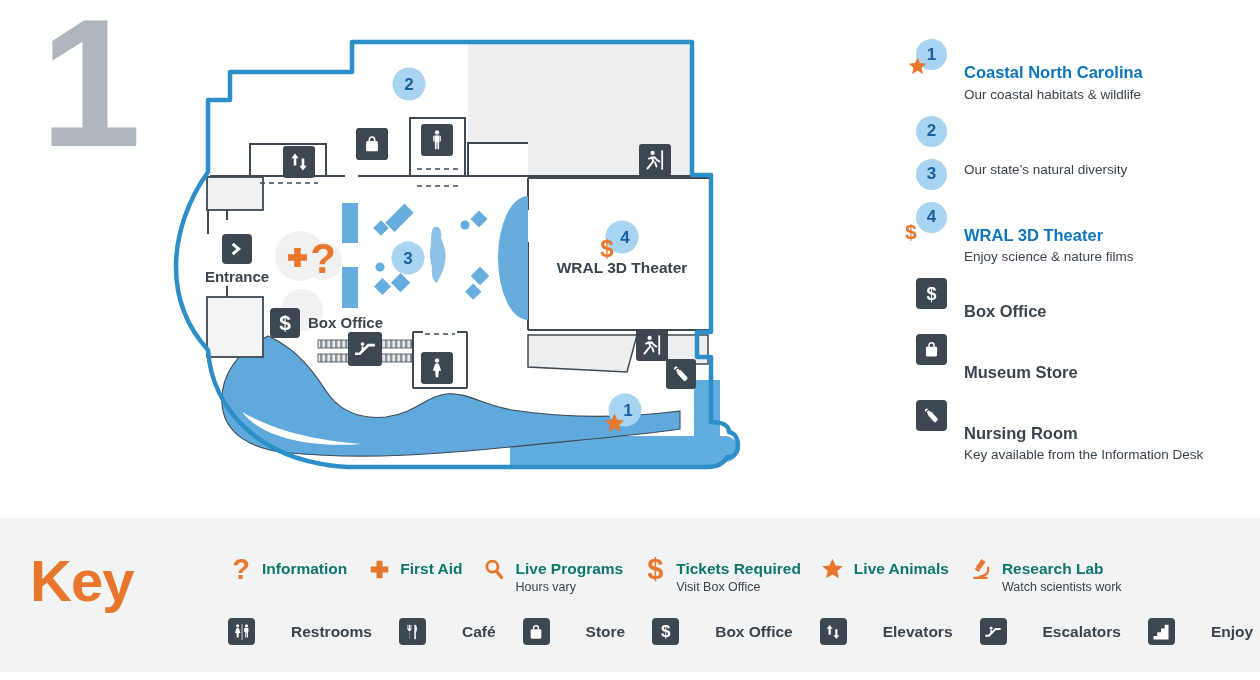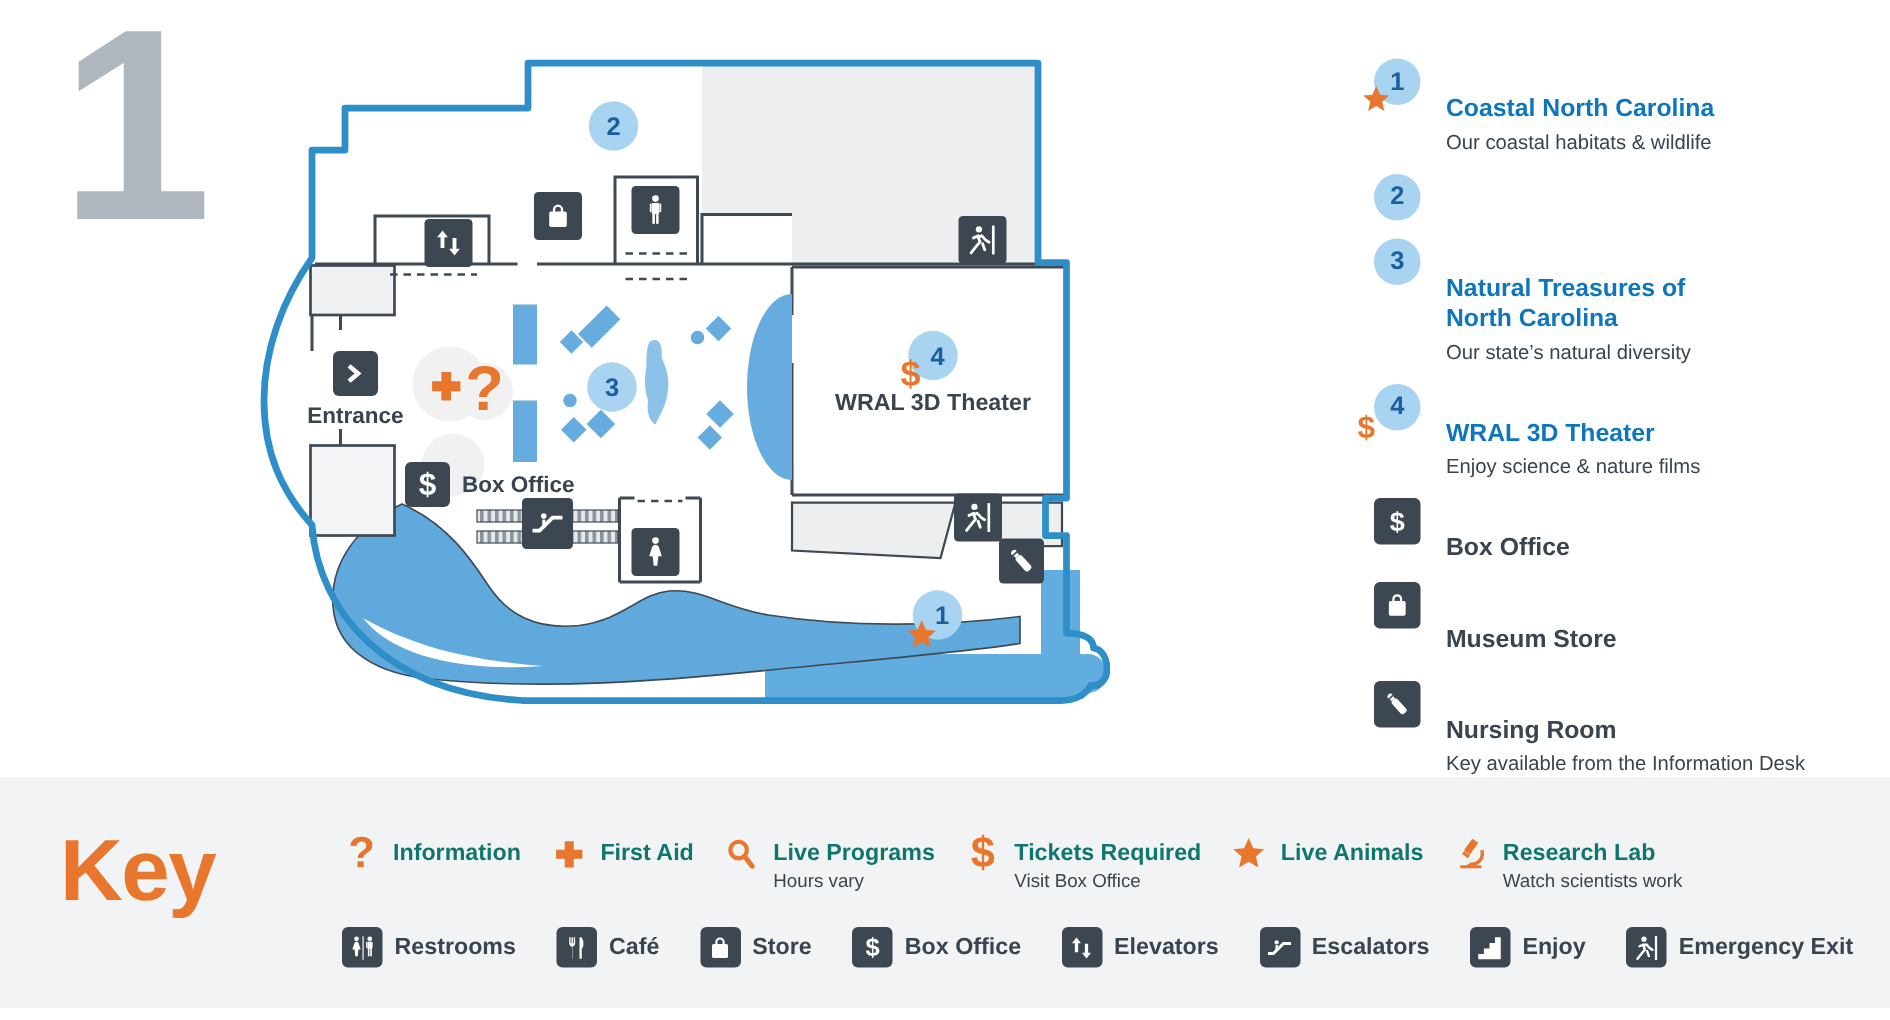--- a/index.html
+++ b/index.html
@@ -20,26 +20,26 @@
   .badge-dollar{position:absolute;left:-11px;bottom:-11px;color:#E8762C;font-weight:bold;font-size:21px;}
   .sqicon{width:31px;height:31px;background:#3D4752;border-radius:4px;display:flex;
     align-items:center;justify-content:center;}
   .sqicon svg{width:21px;height:21px;}
   .sq-dollar{color:#fff;font-weight:bold;font-size:18px;line-height:1;}
   .legend-title{color:#0E76BC;font-weight:bold;font-size:16.5px;line-height:1.25;margin-top:24px;}
   .legend-title.dark{color:#3A444E;}
   .legend-sub{color:#3A444E;font-size:13.5px;margin-top:4px;line-height:1.25;}
   
   .key-bar{position:absolute;left:0;top:518px;width:1260px;height:154px;background:#F1F3F5;}
-  .key-title{position:absolute;left:40px;top:34px;font-size:58px;font-weight:bold;
+  .key-title{position:absolute;left:30px;top:34px;font-size:58px;font-weight:bold;
     color:#E8762C;letter-spacing:-1px;line-height:1;}
   .amenities{position:absolute;left:228px;top:38px;display:flex;align-items:flex-start;}
   .facilities{position:absolute;left:228px;top:100px;display:flex;align-items:center;}
   .k-item{display:flex;align-items:flex-start;margin-right:19px;}
-  .f-item{display:flex;align-items:center;margin-right:27px;}
+  .f-item{display:flex;align-items:center;margin-right:27px;gap:28px;}
   .k-icon{margin-right:8px;flex:0 0 auto;display:flex;align-items:center;justify-content:center;
     width:26px;height:26px;}
   .k-icon svg{width:25px;height:25px;}
   .glyph{color:#E8762C;font-weight:bold;font-size:29px;line-height:26px;font-family:"Liberation Sans",sans-serif;}
   .k-label{font-weight:bold;font-size:15.5px;line-height:26px;color:#0f766e;white-space:nowrap;}
   .k-sub{font-size:12.5px;color:#3A444E;margin-top:-2px;line-height:1.2;}
   .f-sq{width:27px;height:27px;background:#3D4752;border-radius:4px;display:flex;
     align-items:center;justify-content:center;margin-right:8px;flex:0 0 auto;}
   .f-sq svg{width:20px;height:20px;}
   .f-sq .sq-dollar{font-size:17px;}
@@ -313,24 +313,20 @@
       </div>
     </div>
 
     <div class="legend-item">
       <div class="legend-icon-col">
         <div class="badge">
           <span>3</span>
         </div>
       </div>
       <div>
-        <div class="legend-title">
-          <div>Natural Treasures of</div>
-          <div>North Carolina</div>
-        </div>
         <div class="legend-sub">Our state’s natural diversity</div>
       </div>
     </div>
 
     <div class="legend-item">
       <div class="legend-icon-col">
         <div class="badge">
           <span>4</span>
           <span class="badge-dollar">$</span>
         </div>

